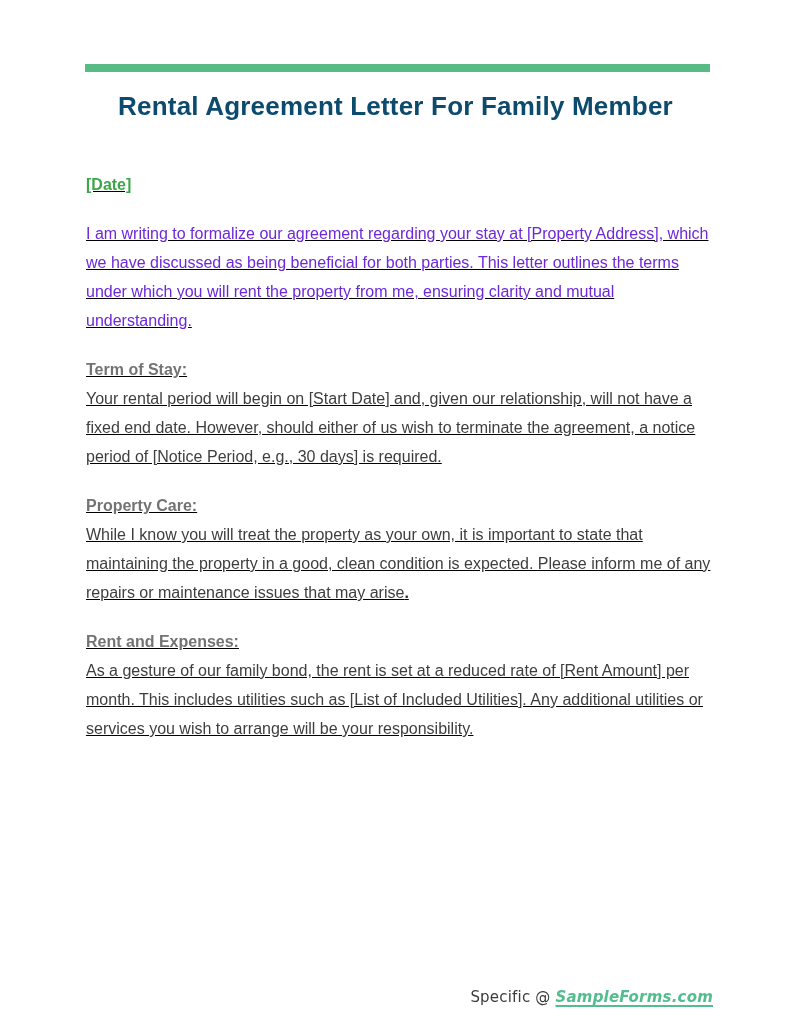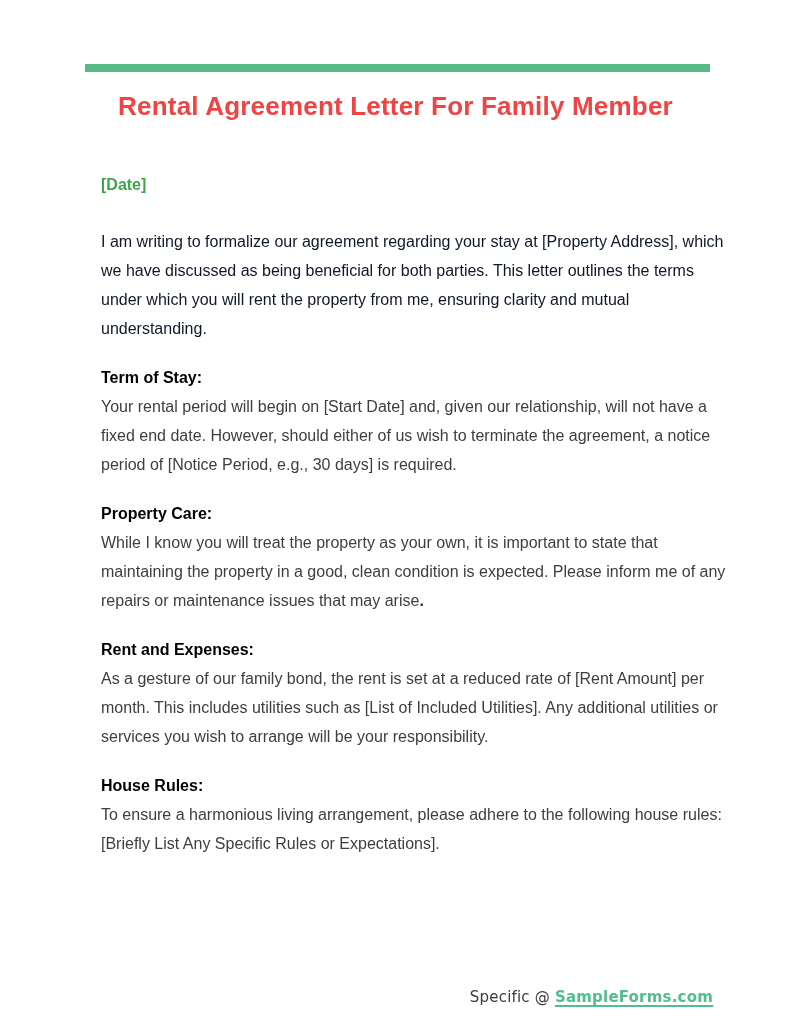--- a/index.html
+++ b/index.html
@@ -17,42 +17,43 @@
     width: 625px; height: 8px;
     background: #58bb85;
   }
   .title {
     position: absolute;
     left: 0; top: 91px;
     width: 100%;
     text-align: center;
     font-size: 26px;
     font-weight: 700;
-    color: #ef4444;
+    color: #0c4a6e;
     letter-spacing: 0.2px;
   }
   .content {
     position: absolute;
-    left: 101px; top: 170px;
+    left: 86px; top: 170px;
     width: 625px;
+    text-decoration: underline;
   }
   .content p, .content h2 { font-size: 16px; line-height: 29px; }
   .green-bold {
     color: #3ea64a;
     font-weight: 700;
   }
   .salutation { margin-top: 20px; }
   .para {
-    margin-top: 28px;
-    color: #0f172a;
+    margin-top: 20px;
+    color: #6d28d9;
     font-weight: 400;
   }
   .section { margin-top: 20px; }
   .section-heading {
-    color: #000000;
+    color: #737373;
     font-weight: 700;
     font-size: 16px;
   }
   .section-body {
     color: #3e3e3e;
     font-weight: 400;
   }
   .bold-suffix { font-weight: 700; color: #2e2e2e; }
   .footer {
     position: absolute;
@@ -63,20 +64,21 @@
     letter-spacing: 0.2px;
     white-space: pre;
   }
   .footer-link {
     color: #52bd8f;
     font-weight: 700;
     text-decoration: underline;
     text-decoration-thickness: 2px;
     text-underline-offset: 3px;
     cursor: pointer;
+    font-style: italic;
   }
 </style>
 </head>
 <body>
 
 <div class="page">
 
   <div class="accent-bar"></div>
 
   <h1 class="title">Rental Agreement Letter For Family Member</h1>
@@ -96,22 +98,18 @@
     <div class="section">
       <h2 class="section-heading">Property Care:</h2>
       <p class="section-body"><span>While I know you will treat the property as your own, it is important to state that maintaining the property in a good, clean condition is expected. Please inform me of any repairs or maintenance issues that may arise</span><span class="bold-suffix">.</span></p>
     </div>
 
     <div class="section">
       <h2 class="section-heading">Rent and Expenses:</h2>
       <p class="section-body"><span>As a gesture of our family bond, the rent is set at a reduced rate of [Rent Amount] per month. This includes utilities such as [List of Included Utilities]. Any additional utilities or services you wish to arrange will be your responsibility.</span><span class="bold-suffix"></span></p>
     </div>
 
-    <div class="section">
-      <h2 class="section-heading">House Rules:</h2>
-      <p class="section-body"><span>To ensure a harmonious living arrangement, please adhere to the following house rules: [Briefly List Any Specific Rules or Expectations].</span><span class="bold-suffix"></span></p>
-    </div>
 
   </div>
 
   <div class="footer"><span>Specific @ </span><a class="footer-link">SampleForms.com</a></div>
 
 </div>
 
 </body></html>

